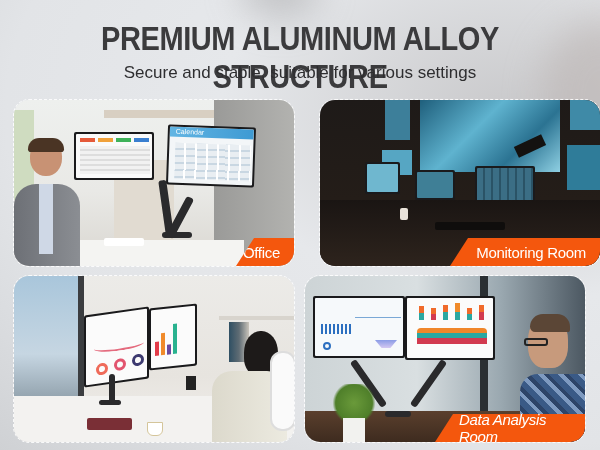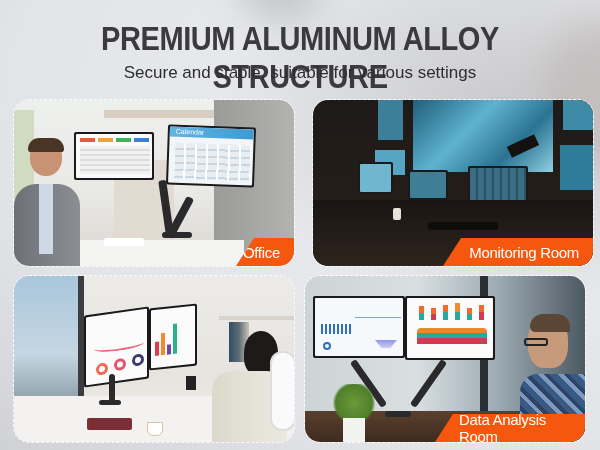--- a/index.html
+++ b/index.html
@@ -21,23 +21,23 @@
   .hero-sub {
     position: absolute; top: 63px; left: 0; width: 600px; text-align: center;
     font-size: 17px; color: #2e2e30;
   }
   .panel {
     position: absolute; width: 282px; height: 168px;
     border-radius: 16px; overflow: hidden;
     border: 1px dashed rgba(255,255,255,.85);
   }
   .p-office { left: 13px; top: 99px; }
-  .p-monitor { left: 312px; top: 99px; }
+  .p-monitor { left: 319px; top: 99px; }
   .p-study { left: 13px; top: 275px; }
-  .p-data { left: 304px; top: 275px; }
+  .p-data { left: 304px; top: 275px; font-style: italic; }
 
   .scene { position: absolute; inset: 0; }
   .label {
     position: absolute; right: 0; bottom: 0; height: 28px;
     background: #f4570d; color: #fff; font-size: 15px;
     display: flex; align-items: center; justify-content: flex-end;
     padding-right: 14px; padding-left: 24px;
     clip-path: polygon(18px 0, 100% 0, 100% 100%, 0 100%);
     border-top-left-radius: 4px; border-bottom-right-radius: 14px;
     letter-spacing: -0.3px;

